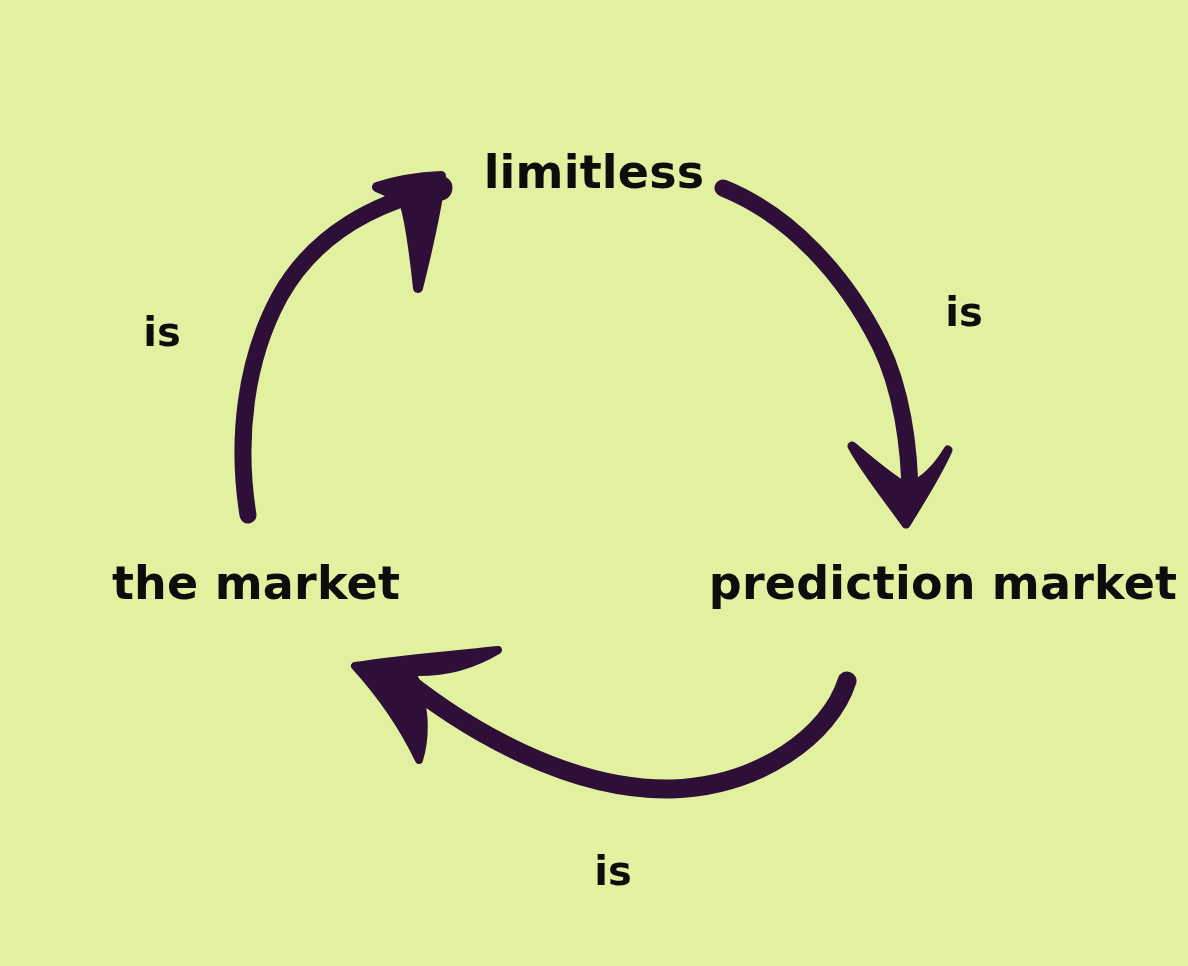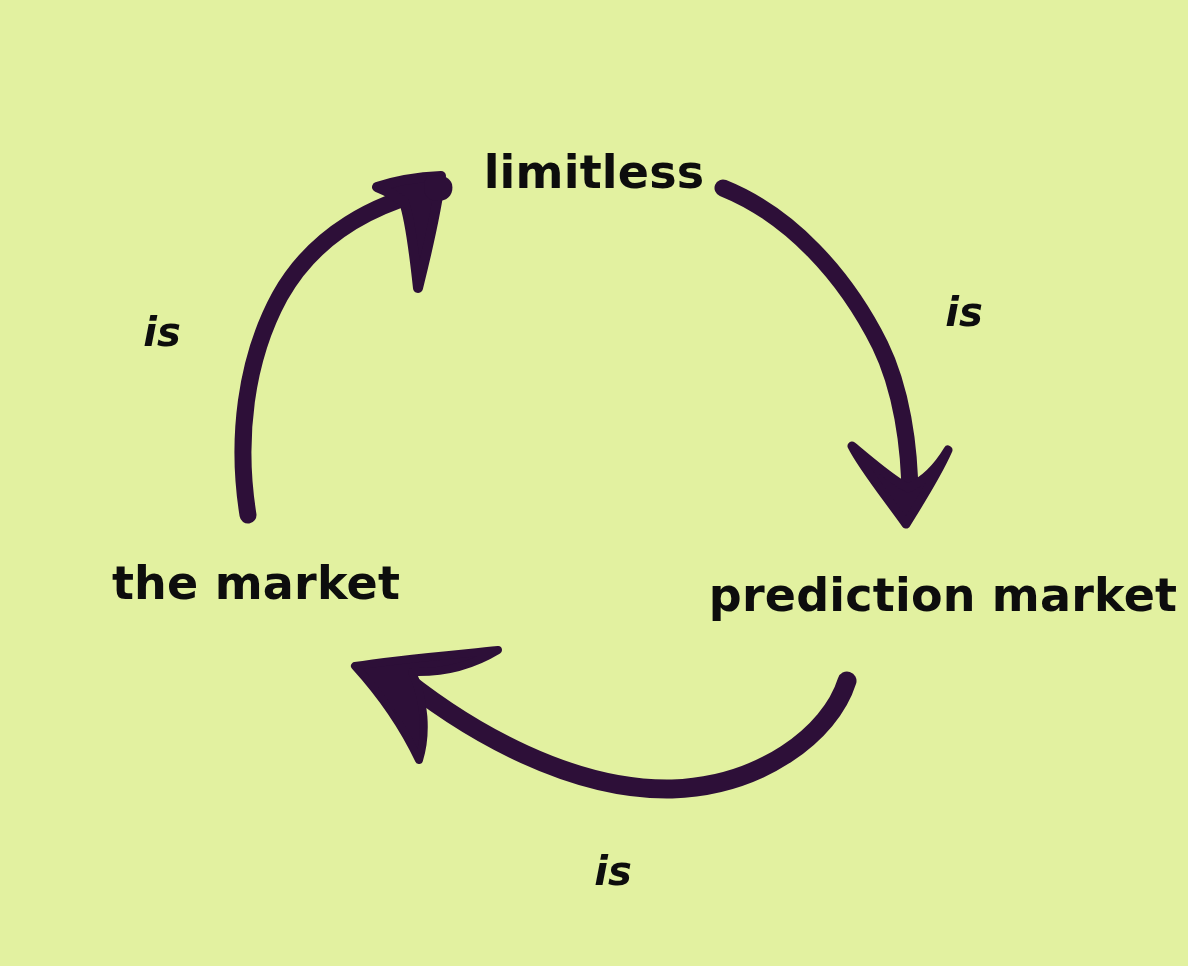--- a/index.html
+++ b/index.html
@@ -35,36 +35,34 @@
     letter-spacing: 0.2px;
     line-height: 1;
   }
   .edge-label {
     position: absolute;
     color: #0d0d0d;
     font-family: "DejaVu Sans", sans-serif;
     font-weight: bold;
     white-space: nowrap;
     line-height: 1;
-    font-style: italic;
   }
 
   
   #node-top {
     left: 594px;
     top: 172px;
     font-size: 46px;
     transform: translate(-50%, -50%);
   }
   #node-right {
     left: 943px;
     top: 583px;
     font-size: 46px;
     transform: translate(-50%, -50%);
-    margin-top: 12px;
   }
   #node-left {
     left: 256px;
     top: 583px;
     font-size: 46px;
     transform: translate(-50%, -50%);
   }
 
   
   #edge-top-right {

